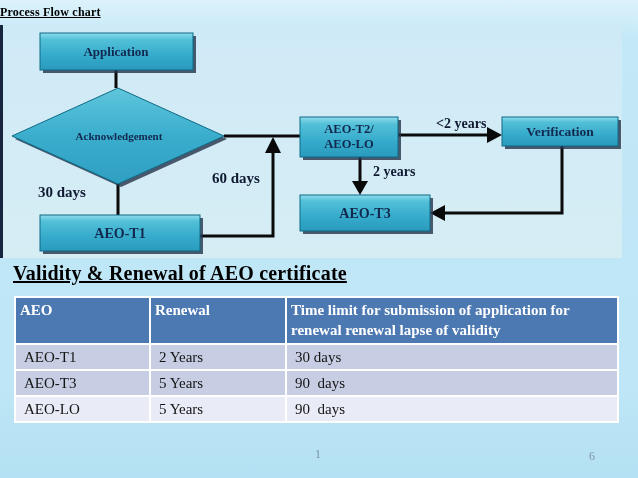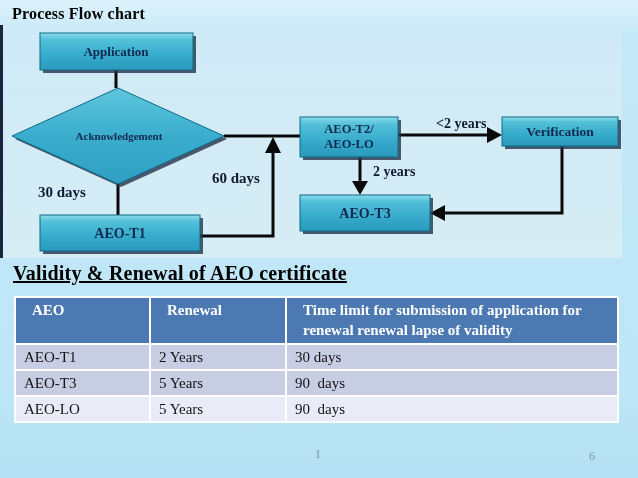--- a/index.html
+++ b/index.html
@@ -2,23 +2,23 @@
 <html><head>
 <meta charset="utf-8">
 <style>
   html,body{margin:0;padding:0;}
   #slide{
     position:relative;width:638px;height:478px;overflow:hidden;
     background:linear-gradient(180deg,#ddf2fb 0%,#c3e8f7 8%,#bee6f6 80%,#b4e1f3 100%);
     font-family:"Liberation Serif", serif;
   }
   .slide-title{
-    position:absolute;left:12px;top:5px;
-    font-size:16px;font-weight:bold;color:#000;
-    letter-spacing:.2px;
+    position:absolute;left:0;top:5px;
+    font-size:12px;font-weight:bold;color:#000;
+    text-decoration:underline;letter-spacing:.2px;
   }
   .section-title{
     position:absolute;left:13px;top:262px;
     font-size:20px;font-weight:bold;color:#000;
     text-decoration:underline;letter-spacing:.2px;
   }
   #flowchart{
     position:absolute;left:0;top:25px;width:622px;height:233px;
     background:linear-gradient(180deg,#cfeaf7 0%,#d6edf4 100%);
   }
@@ -33,21 +33,21 @@
   .arrowhead{fill:#0a0a0a;}
   .node-shadow{fill:#26334a;opacity:.8;}
   .node-box{stroke:#0d6a85;stroke-width:1;}
   table.validity{
     position:absolute;left:14px;top:296px;width:603px;
     border-spacing:2px;background:#ffffff;table-layout:fixed;
     font-family:"Liberation Serif", serif;
   }
   table.validity th{
     background:#4d79b2;color:#ffffff;font-weight:bold;font-size:15px;
-    text-align:left;vertical-align:top;padding:3px 16px;line-height:1.3;
+    text-align:left;vertical-align:top;padding:3px 4px;line-height:1.3;
   }
   table.validity td{
     font-size:15px;color:#141414;padding:0 8px;height:24px;
     vertical-align:middle;white-space:pre-wrap;
   }
   tr.row-odd td{background:#c7cee3;}
   tr.row-even td{background:#e9ecf6;}
   .pgnum{position:absolute;font-size:12px;color:#7e94a8;}
   .pgnum-center{left:315px;top:447px;}
   .pgnum-right{left:589px;top:449px;}

